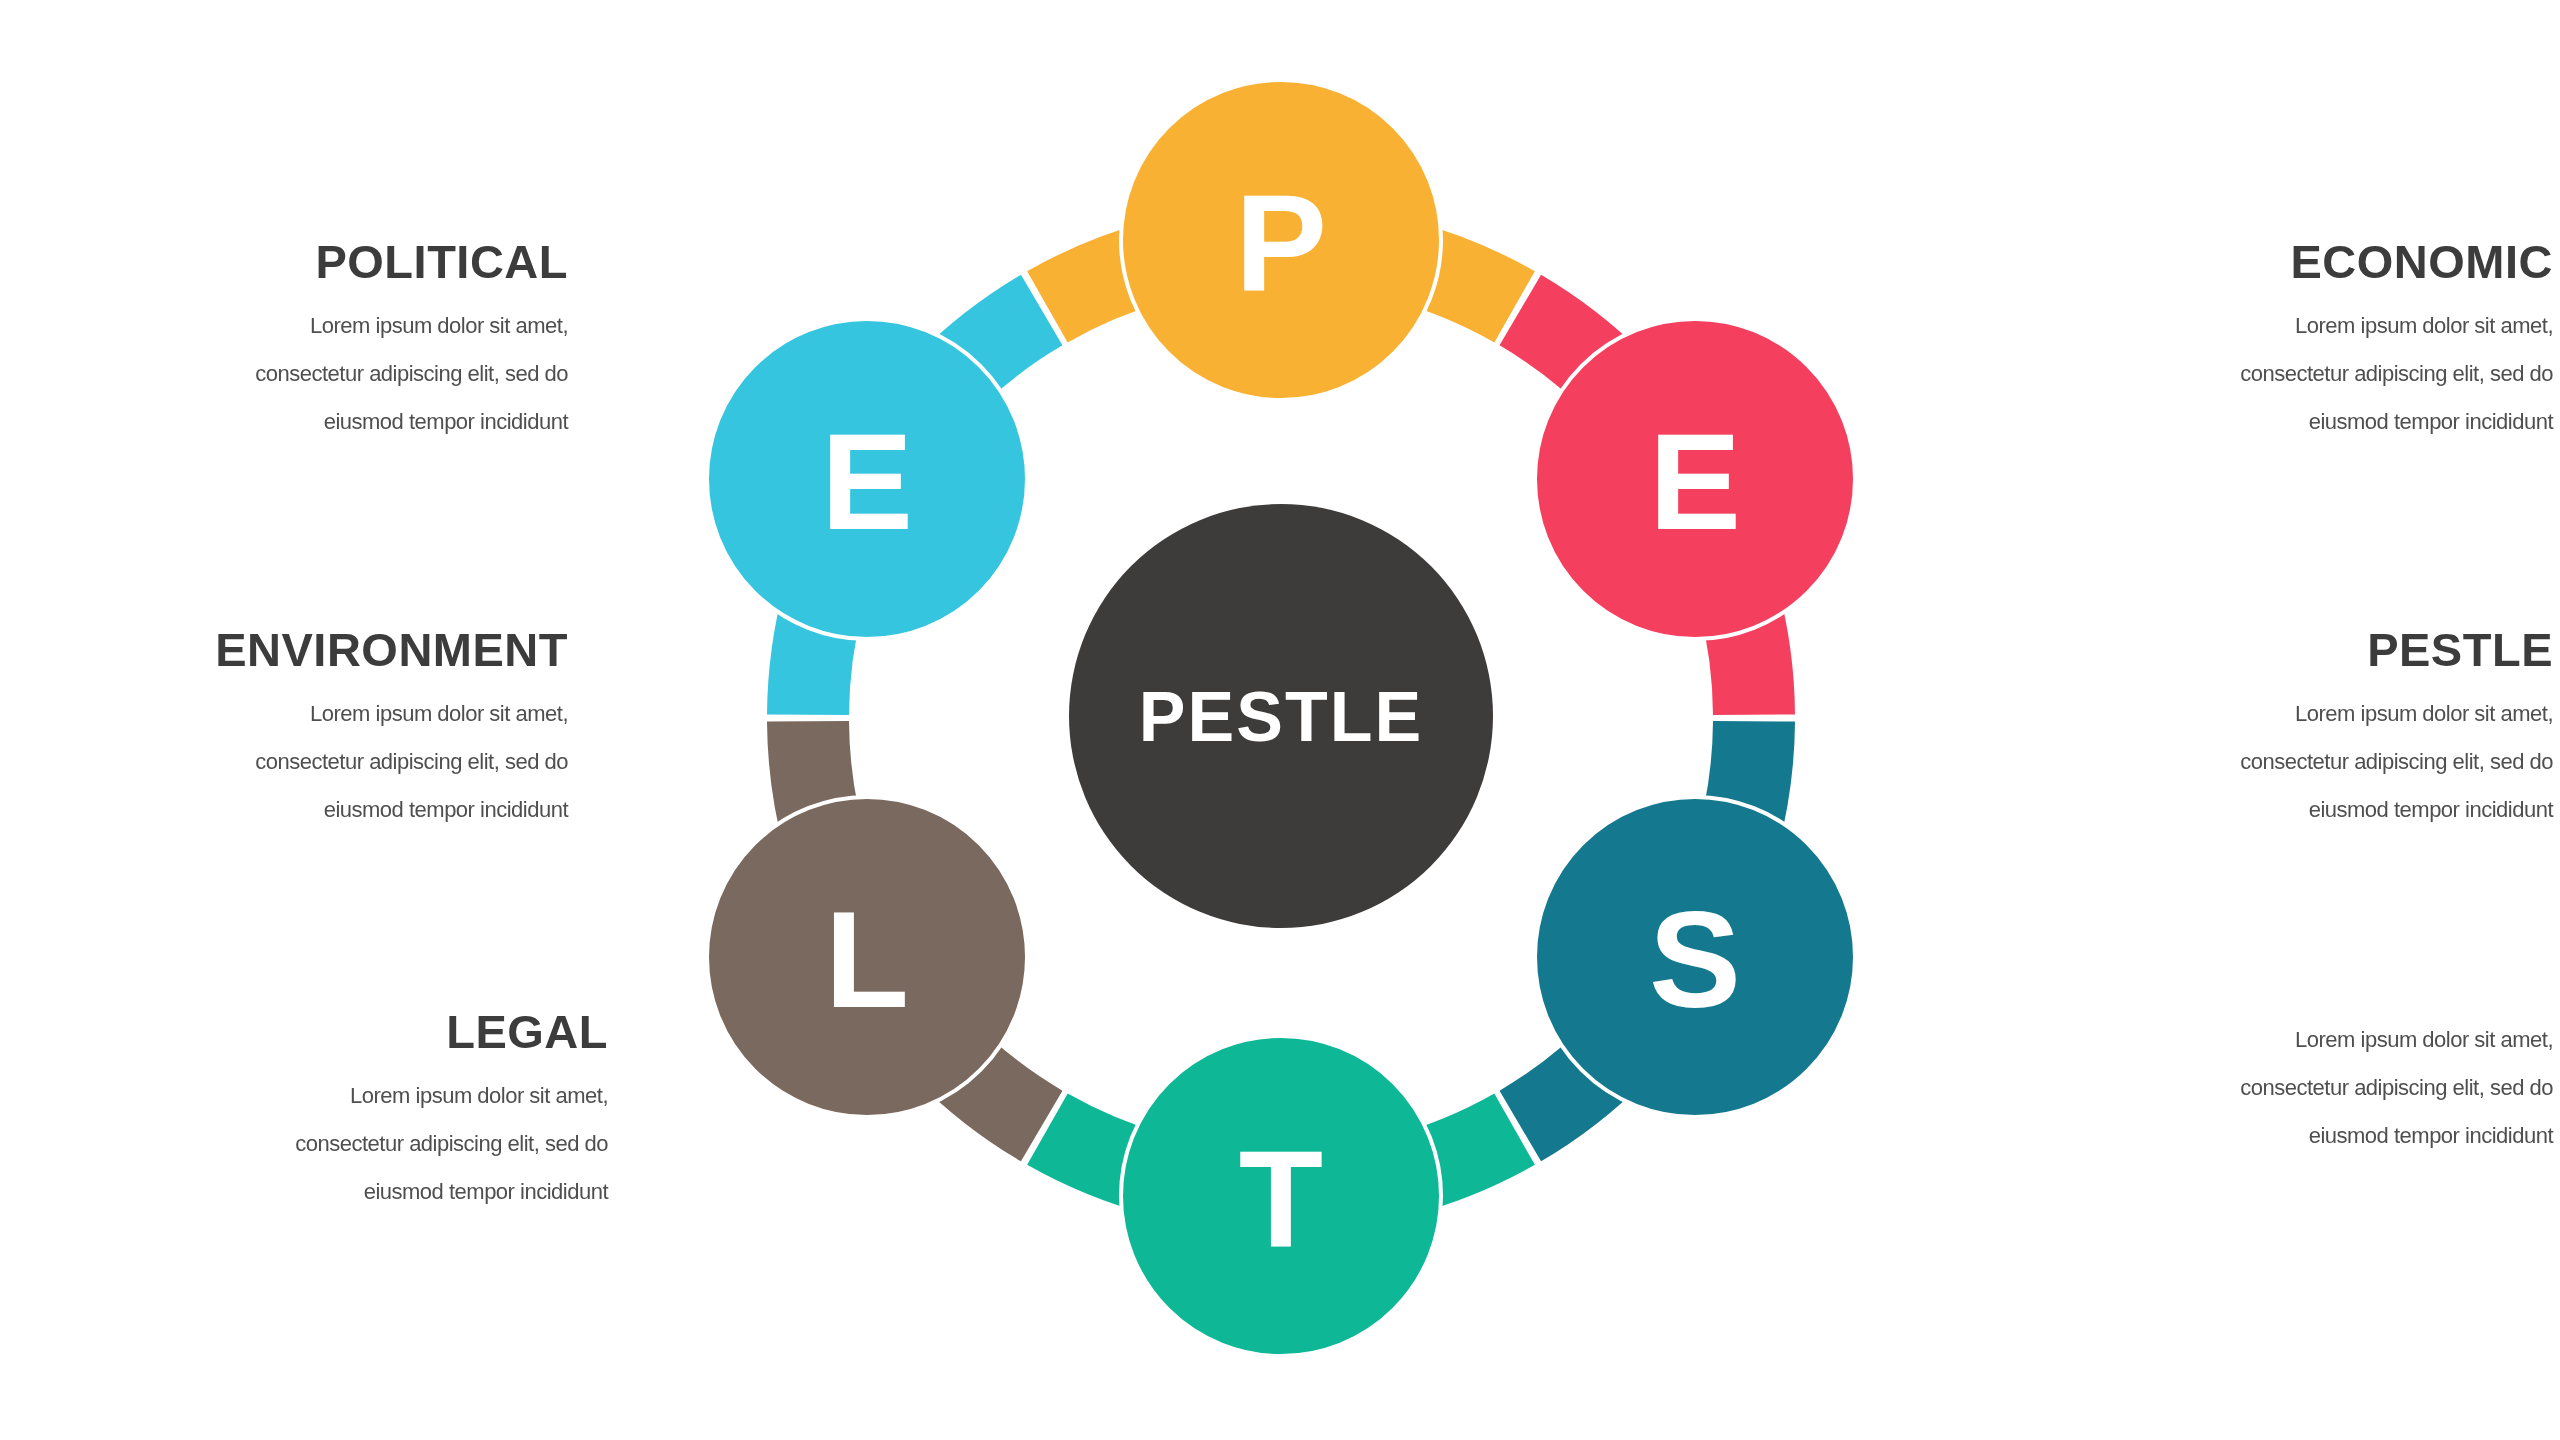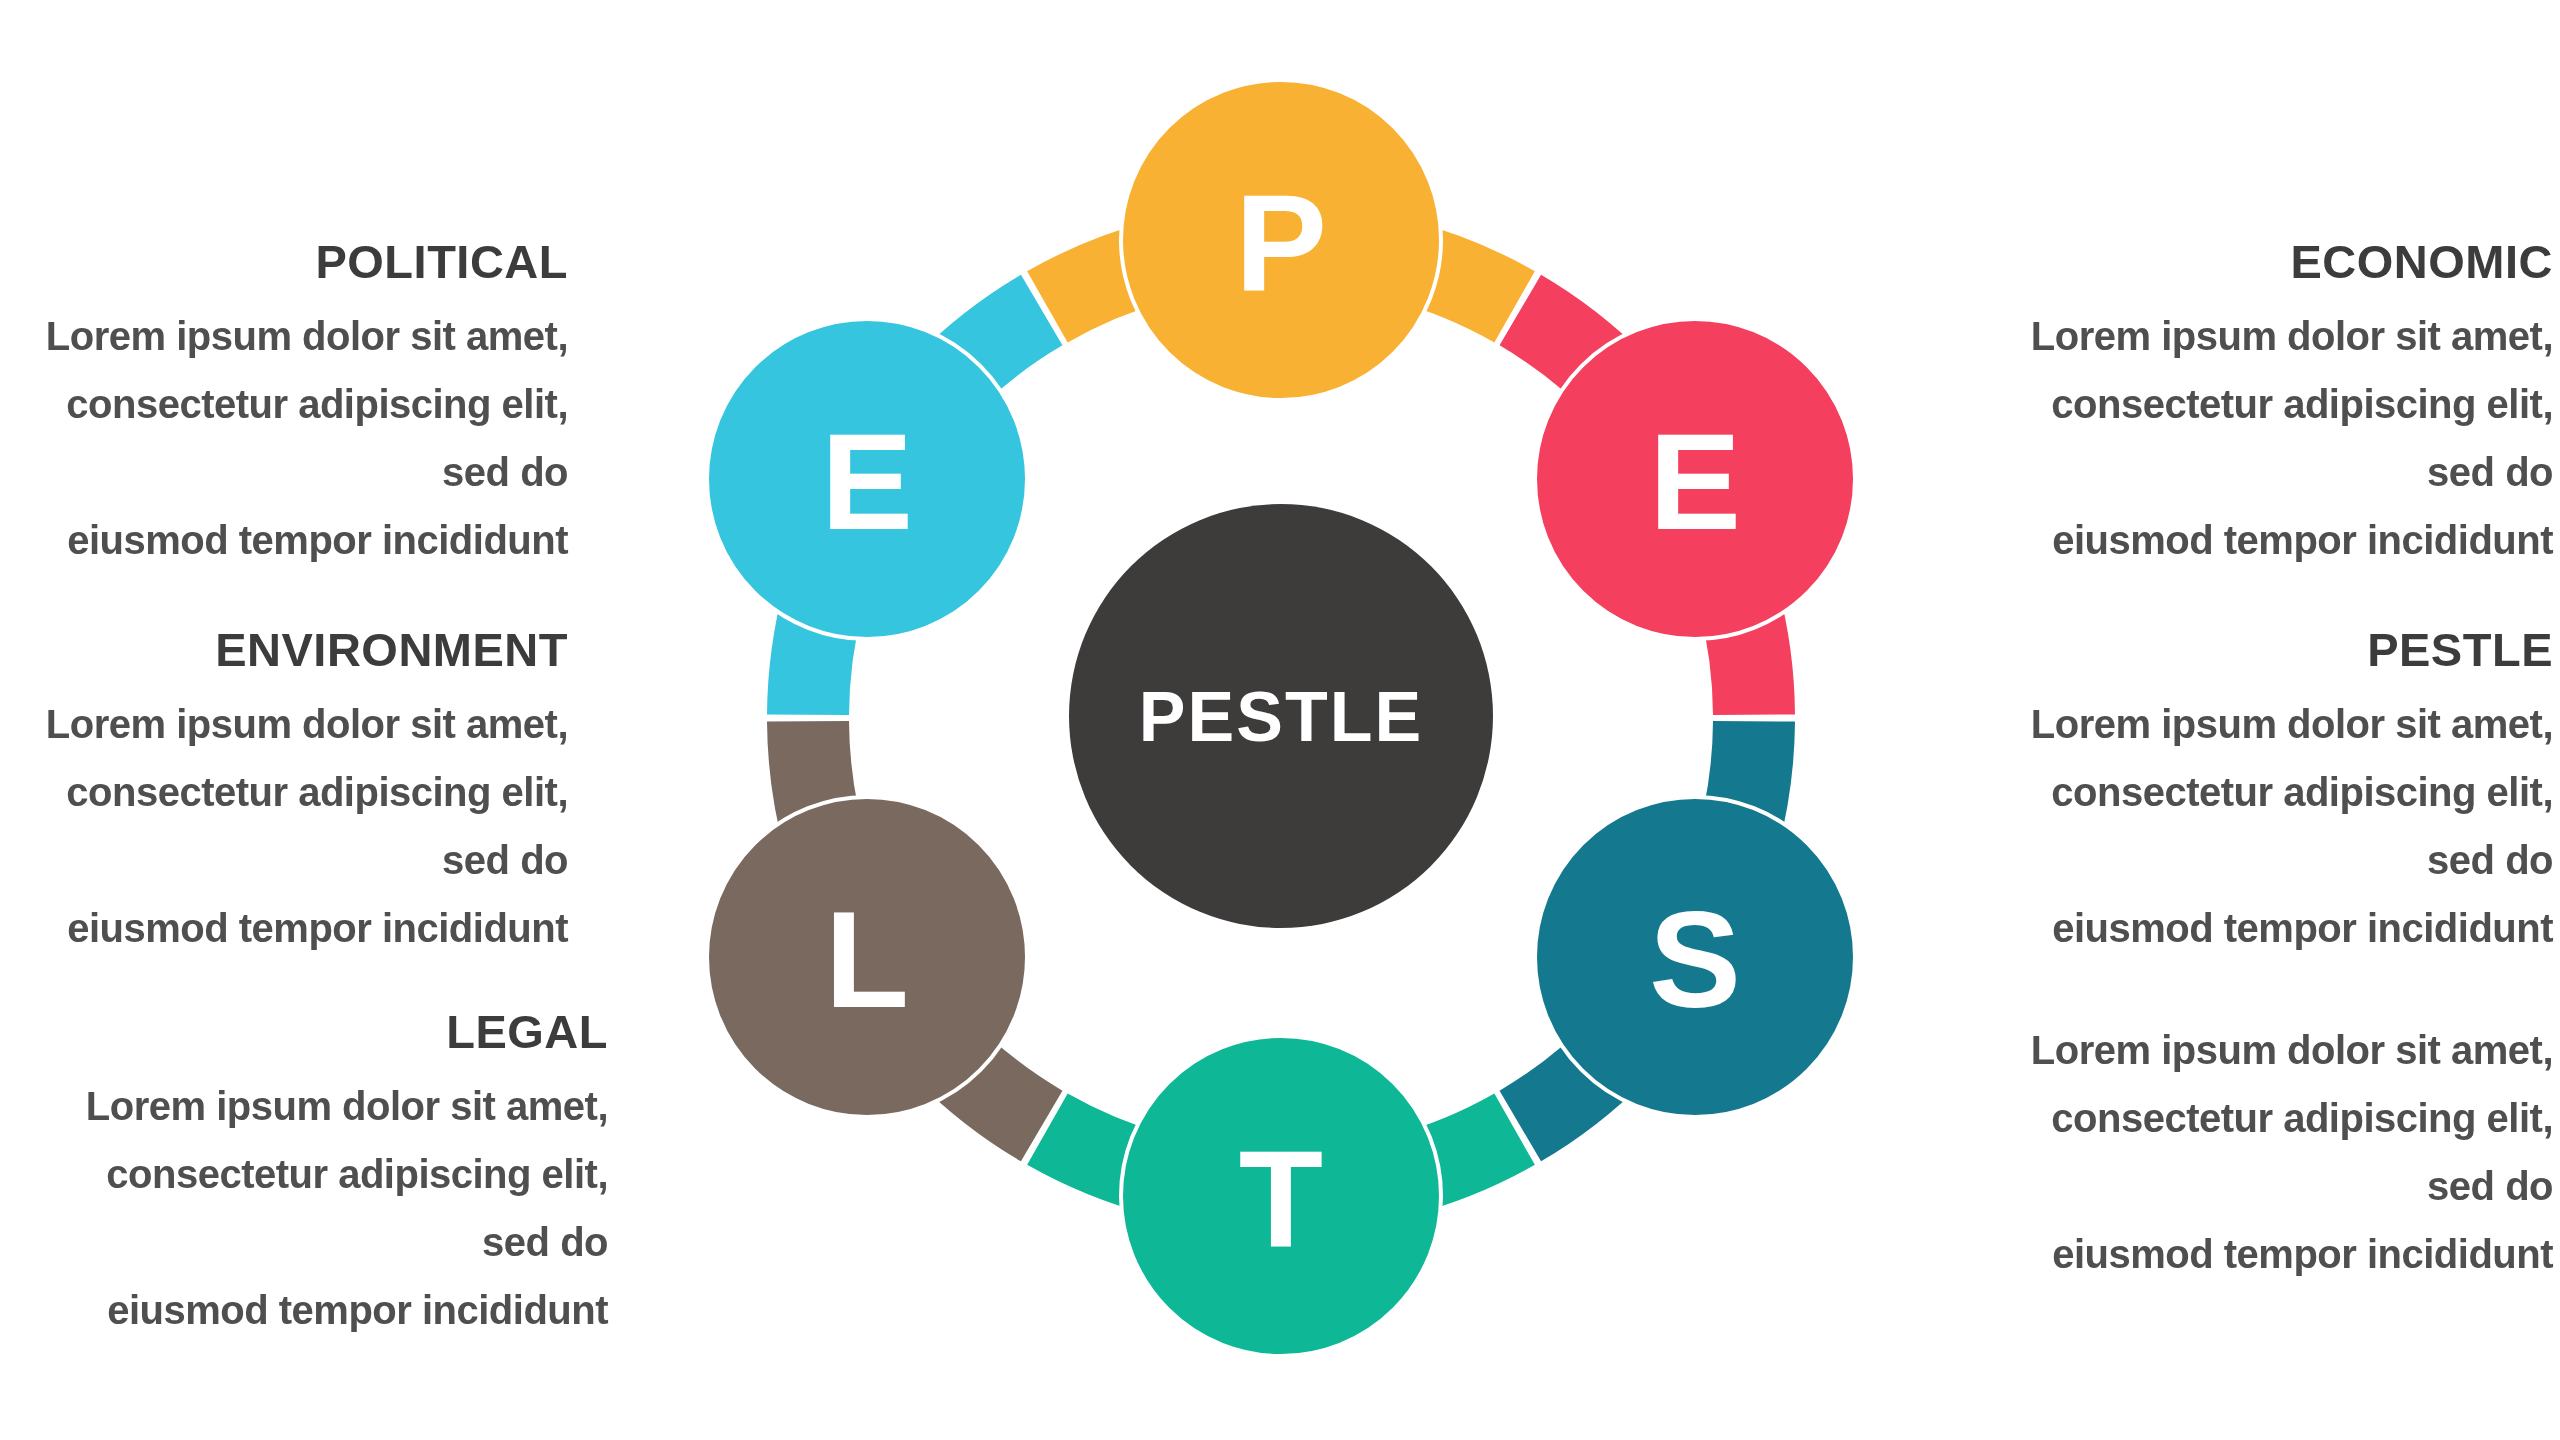--- a/index.html
+++ b/index.html
@@ -34,26 +34,25 @@
   .text-block.right { text-align: right; }
   .block-heading {
     font-size: 47px;
     line-height: 56px;
     font-weight: bold;
     color: #3C3C3C;
     letter-spacing: 0.5px;
   }
   .block-body {
     margin-top: 12px;
-    font-size: 40px;
-    line-height: 68px;
+    font-size: 22px;
+    line-height: 48px;
     letter-spacing: -0.5px;
     color: #4F4F4F;
     white-space: pre-line;
-    font-weight: bold;
   }
 </style>
 </head>
 <body>
 
 <div id="stage">
 
   <svg id="diagram-svg" width="2560" height="1440" viewBox="0 0 2560 1440">
 
     <g>

